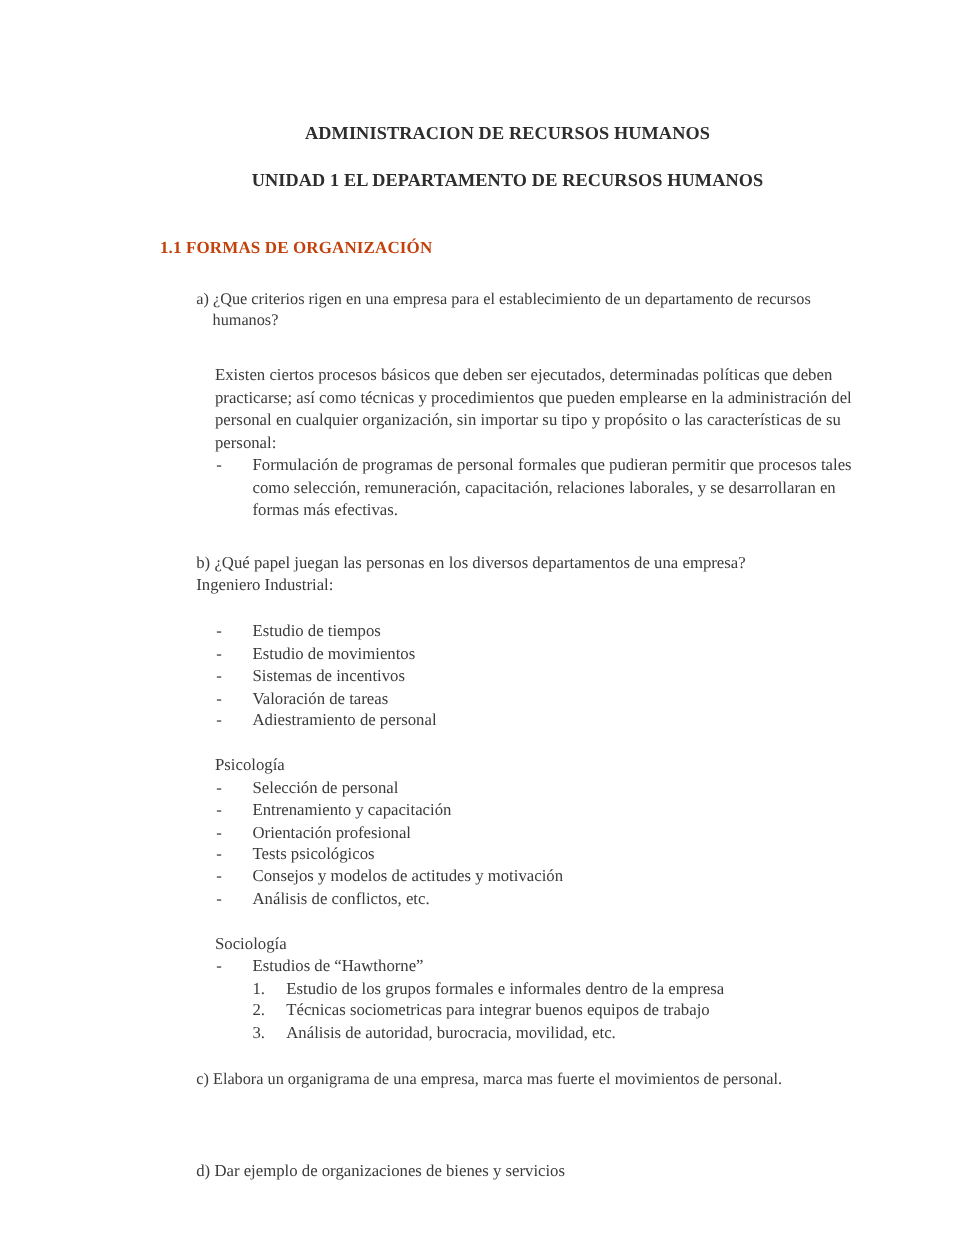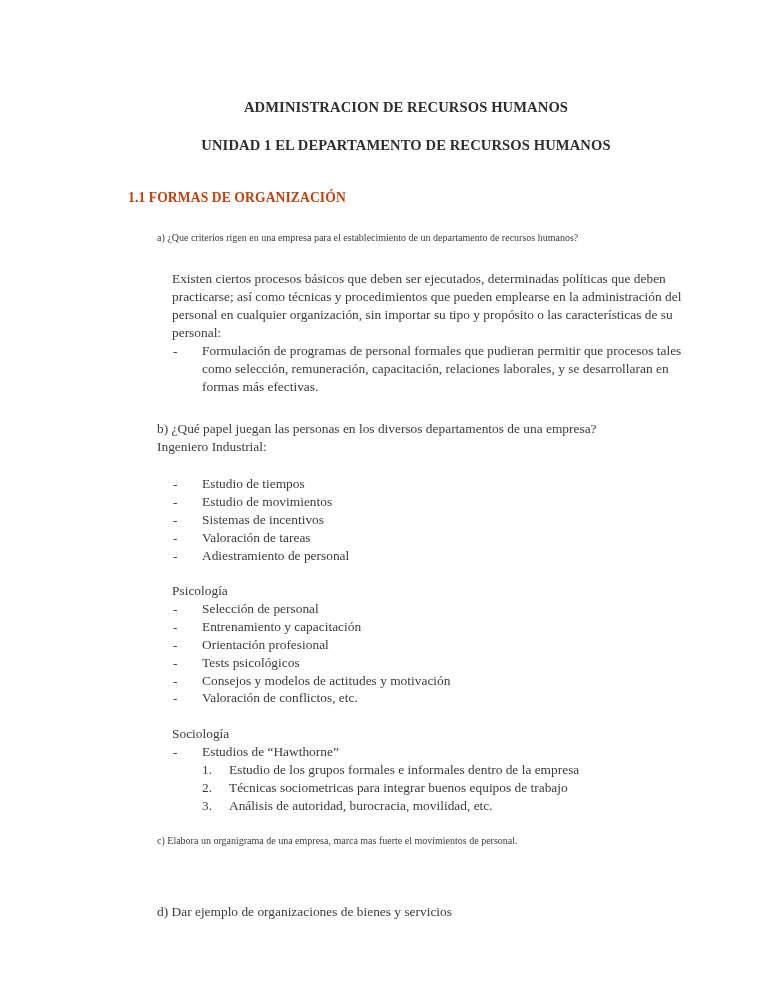--- a/index.html
+++ b/index.html
@@ -44,21 +44,21 @@
     font-weight: bold;
     font-size: 13.6px;
     color: #c2410c;
     margin: 0;
     padding-top: 38px;
     letter-spacing: 0.1px;
   }
 
   
   .q-item {
-    font-size: 10px;
+    font-size: 13px;
     line-height: 1.30;
     margin: 0;
     padding-left: 42px;
     text-indent: -13px;
   }
   .q-item.pt-a { padding-top: 25px; }
 
   
   .q-flush {
     font-size: 13.4px;
@@ -169,21 +169,21 @@
     <div class="sp-18"></div>
 
     <p class="group-label">Psicología</p>
 
     <ul class="dash-list tight">
       <li><span class="dash">-</span><span>Selección de personal</span></li>
       <li><span class="dash">-</span><span>Entrenamiento y capacitación</span></li>
       <li><span class="dash">-</span><span>Orientación profesional</span></li>
       <li><span class="dash">-</span><span>Tests psicológicos</span></li>
       <li><span class="dash">-</span><span>Consejos y modelos de actitudes y motivación</span></li>
-      <li><span class="dash">-</span><span>Valoración de conflictos, etc.</span></li>
+      <li><span class="dash">-</span><span>Análisis de conflictos, etc.</span></li>
     </ul>
 
     <div class="sp-18"></div>
 
     <p class="group-label">Sociología</p>
 
     <ul class="dash-list tight">
       <li><span class="dash">-</span><span>Estudios de “Hawthorne”</span></li>
     </ul>
 

